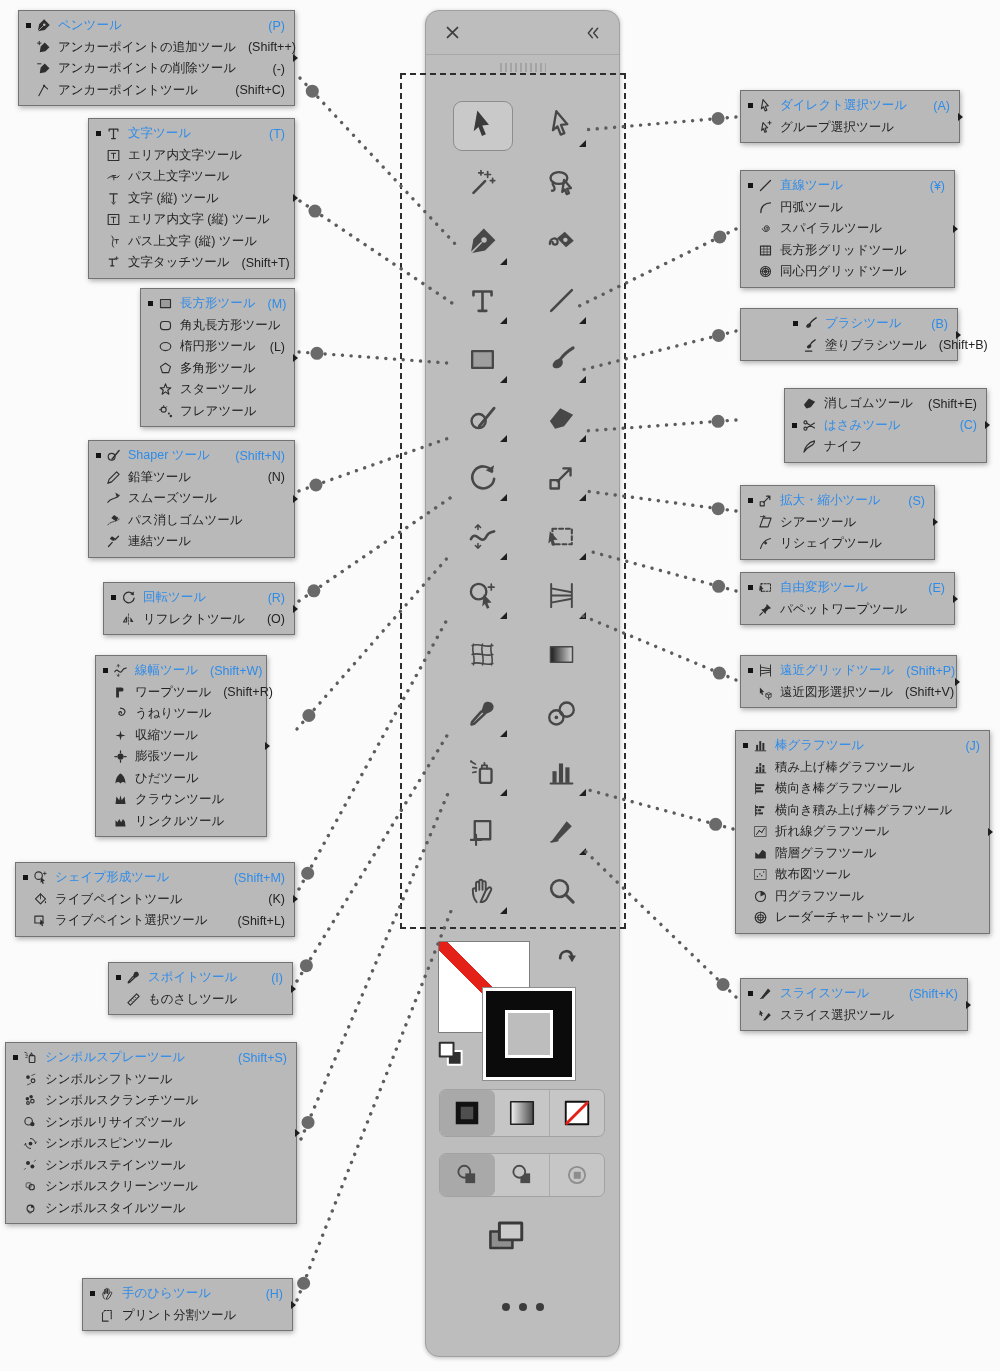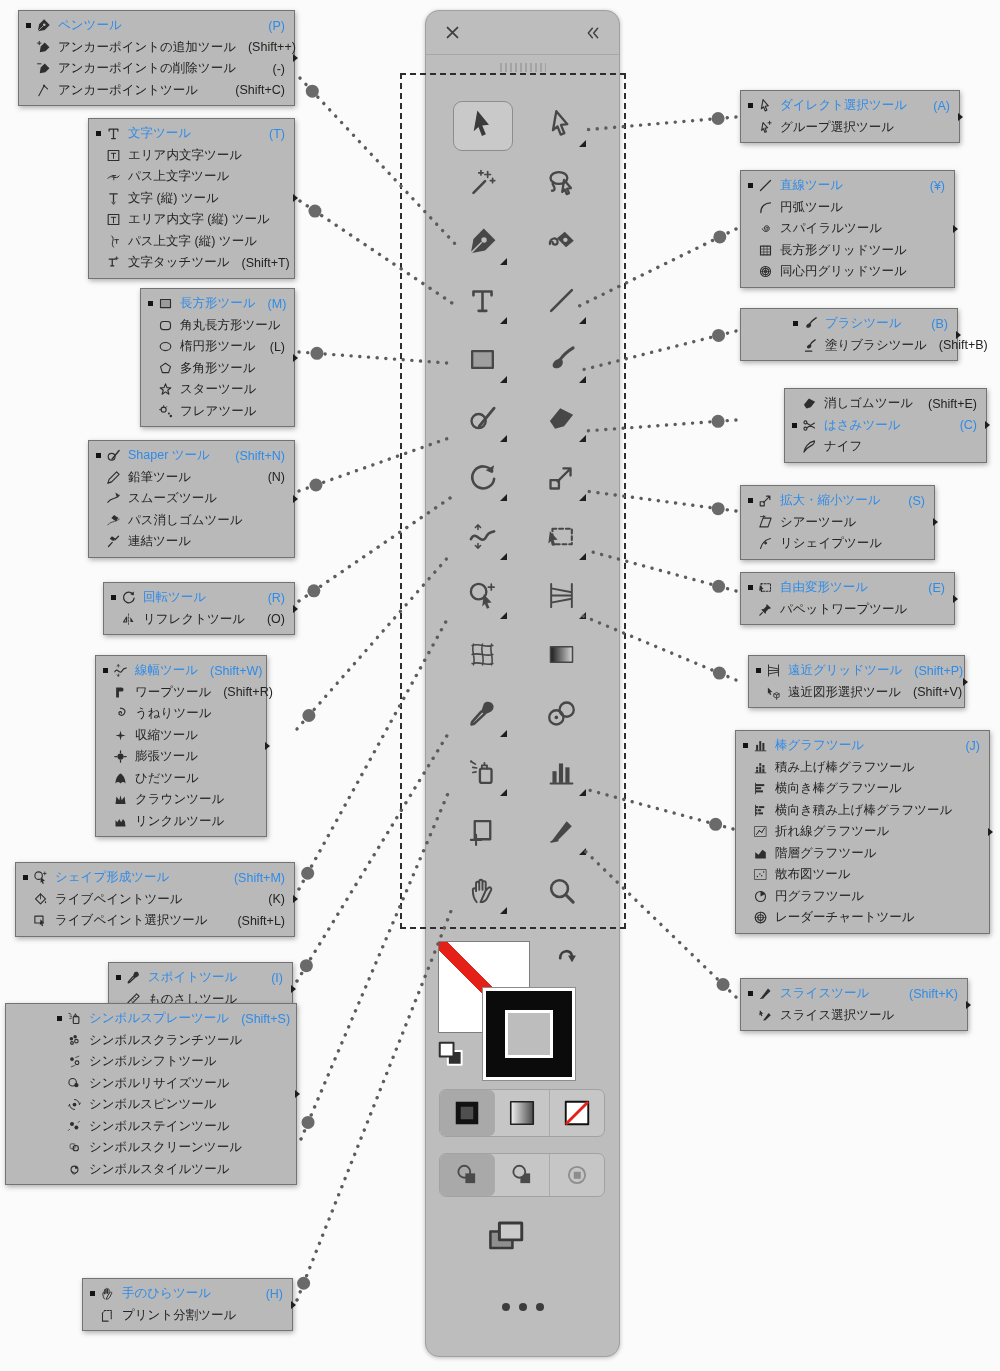--- a/index.html
+++ b/index.html
@@ -1068,21 +1068,21 @@
               <path d="M3 17 L17 3 L21 7 L7 21 Z"></path>
               <path d="M7.5 13 l2 2 M10.5 10 l2 2 M13.5 7 l2 2" stroke-width="1.3"></path>
             </g>
           </svg>
         </span>
         <span class="row-label">ものさしツール</span>
         <span class="row-shortcut"></span>
       </div>
       <span class="flyout-arrow"></span>
     </div>
-    <div class="panel" style="left: 5px; top: 1003px; width: 292px; padding-left: 44px;">
+    <div class="panel" style="left: 5px; top: 1042px; width: 292px;">
       <div class="panel-row selected">
         <span class="marker">
           <i></i>
         </span>
         <span class="row-icon">
           <svg viewBox="0 0 24 24" width="15" height="15" aria-hidden="true">
             <g fill="none" stroke="currentColor" stroke-width="1.8" stroke-linecap="round" stroke-linejoin="round">
               <rect x="10" y="9" width="9" height="11" rx="1.5"></rect>
               <path d="M11.5 9 V6.5 h4 V9 M13.5 6.5 V4.5" stroke-width="1.4"></path>
               <path d="M6.5 5.5 l-2.5 -1.5 M7.5 8.5 l-3 -.5 M7 11.5 l-2.5 .5" stroke-width="1.3"></path>
@@ -1091,49 +1091,49 @@
           </svg>
         </span>
         <span class="row-label">シンボルスプレーツール</span>
         <span class="row-shortcut">(Shift+S)</span>
       </div>
       <div class="panel-row">
         <span class="marker"></span>
         <span class="row-icon">
           <svg viewBox="0 0 24 24" width="15" height="15" aria-hidden="true">
             <g fill="none" stroke="currentColor" stroke-width="1.8" stroke-linecap="round" stroke-linejoin="round">
+              <circle cx="8" cy="8" r="3" fill="currentColor" stroke="none"></circle>
+              <circle cx="16" cy="14" r="3"></circle>
+              <path d="M12 18.5 l-5 2 M14 5.5 l5 -2" stroke-width="1.2"></path>
+            </g>
+          </svg>
+        </span>
+        <span class="row-label">シンボルシフトツール</span>
+        <span class="row-shortcut"></span>
+      </div>
+      <div class="panel-row">
+        <span class="marker"></span>
+        <span class="row-icon">
+          <svg viewBox="0 0 24 24" width="15" height="15" aria-hidden="true">
+            <g fill="none" stroke="currentColor" stroke-width="1.8" stroke-linecap="round" stroke-linejoin="round">
               <circle cx="7" cy="9" r="2.8" fill="currentColor" stroke="none"></circle>
               <circle cx="13" cy="6" r="2.8" fill="currentColor" stroke="none"></circle>
               <circle cx="15" cy="13" r="2.8"></circle>
               <circle cx="8" cy="16" r="2.2"></circle>
             </g>
           </svg>
         </span>
         <span class="row-label">シンボルスクランチツール</span>
         <span class="row-shortcut"></span>
       </div>
       <div class="panel-row">
         <span class="marker"></span>
         <span class="row-icon">
           <svg viewBox="0 0 24 24" width="15" height="15" aria-hidden="true">
             <g fill="none" stroke="currentColor" stroke-width="1.8" stroke-linecap="round" stroke-linejoin="round">
-              <circle cx="8" cy="8" r="3" fill="currentColor" stroke="none"></circle>
-              <circle cx="16" cy="14" r="3"></circle>
-              <path d="M12 18.5 l-5 2 M14 5.5 l5 -2" stroke-width="1.2"></path>
-            </g>
-          </svg>
-        </span>
-        <span class="row-label">シンボルシフトツール</span>
-        <span class="row-shortcut"></span>
-      </div>
-      <div class="panel-row">
-        <span class="marker"></span>
-        <span class="row-icon">
-          <svg viewBox="0 0 24 24" width="15" height="15" aria-hidden="true">
-            <g fill="none" stroke="currentColor" stroke-width="1.8" stroke-linecap="round" stroke-linejoin="round">
               <circle cx="9" cy="10" r="6"></circle>
               <circle cx="15" cy="14.5" r="3.5" fill="currentColor" stroke="none"></circle>
             </g>
           </svg>
         </span>
         <span class="row-label">シンボルリサイズツール</span>
         <span class="row-shortcut"></span>
       </div>
       <div class="panel-row">
         <span class="marker"></span>
@@ -1465,21 +1465,21 @@
               <path d="M14 3 L21 10 L17 11 L13 15 L12 19 L5 12 L9 11 L13 7 Z" fill="currentColor" stroke="none"></path>
               <path d="M7 17 L3 21" stroke-width="2"></path>
             </g>
           </svg>
         </span>
         <span class="row-label">パペットワープツール</span>
         <span class="row-shortcut"></span>
       </div>
       <span class="flyout-arrow"></span>
     </div>
-    <div class="panel" style="left: 740px; top: 655px; width: 217px; margin-left: 8px;">
+    <div class="panel" style="left: 740px; top: 655px; width: 217px;">
       <div class="panel-row selected">
         <span class="marker">
           <i></i>
         </span>
         <span class="row-icon">
           <svg viewBox="0 0 24 24" width="15" height="15" aria-hidden="true">
             <g fill="none" stroke="currentColor" stroke-width="1.8" stroke-linecap="round" stroke-linejoin="round">
               <path d="M4 3 V21 M20 3 V21 M4 6.5 L20 9.5 M4 12 L20 12 M4 17.5 L20 14.5" stroke-width="1.5"></path>
             </g>
           </svg>

